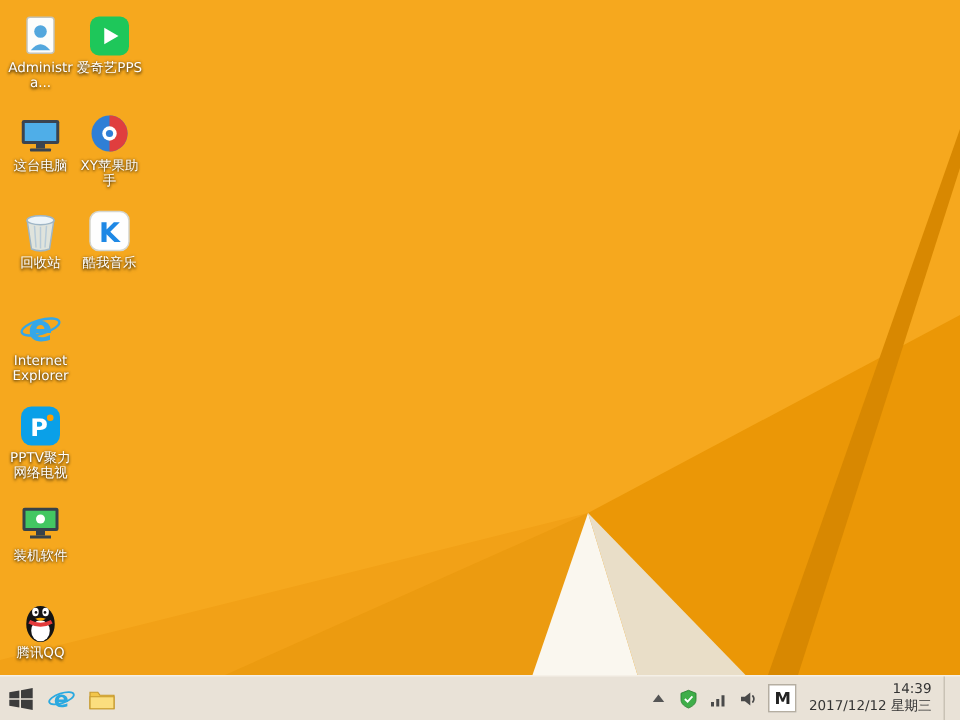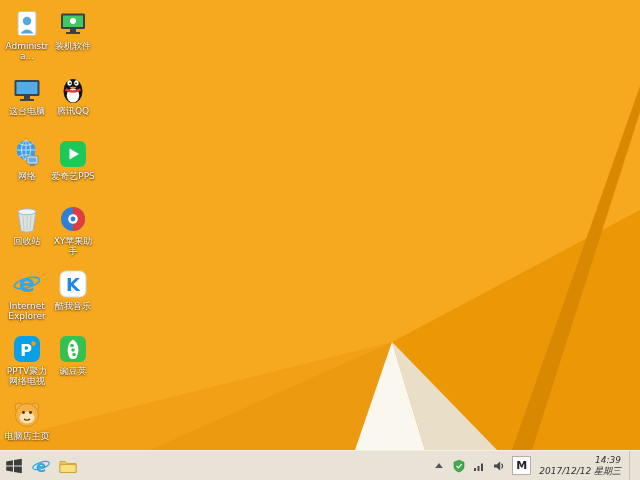--- a/index.html
+++ b/index.html
@@ -45,21 +45,21 @@
   .tray{margin-left:auto;display:flex;align-items:center;gap:6px;padding-right:4px;}
   .tray-icon{width:14px;height:14px;display:flex;align-items:center;justify-content:center;}
   .tray-icon svg{width:14px;height:14px;display:block;}
   .ime{
     width:19px;height:19px;background:#ffffff;border:1px solid #B5AEA1;
     display:flex;align-items:center;justify-content:center;
     font-size:11px;font-weight:bold;color:#222;box-sizing:border-box;
   }
   .clock{
     text-align:right;font-size:9px;line-height:11px;color:#333;
-    padding:0 2px;min-width:74px;font-style:italic;
+    padding:0 2px;min-width:74px;
   }
   .show-desktop{
     width:6px;height:29px;border-left:1px solid #C9C2B5;flex:0 0 auto;
   }
   text.glyph{font-family:"DejaVu Sans","Liberation Sans",sans-serif;}
 </style>
 </head>
 <body>
 
 <div class="desktop">
@@ -92,33 +92,20 @@
         <svg viewBox="0 0 32 32">
           <rect x="3.5" y="7" width="25" height="16" rx="1.5" fill="#3A4450"></rect>
           <rect x="5.5" y="9" width="21" height="12" fill="#4FAEE8"></rect>
           <rect x="13" y="23" width="6" height="3" fill="#3A4450"></rect>
           <rect x="9" y="26" width="14" height="2" rx="0.5" fill="#3A4450"></rect>
         </svg>
       </div>
       <div class="label">这台电脑</div>
     </div>
 
-    <div class="dicon">
-      <div class="art">
-        <svg viewBox="0 0 32 32">
-          <circle cx="15" cy="12" r="9.5" fill="#3D9BE9"></circle>
-          <path d="M5.5 12 H24.5 M15 2.5 V21.5 M8 5.5 Q15 9 22 5.5 M8 18.5 Q15 15 22 18.5" stroke="#BFE0F7" stroke-width="1" fill="none"></path>
-          <ellipse cx="15" cy="12" rx="4.5" ry="9.5" fill="none" stroke="#BFE0F7" stroke-width="1"></ellipse>
-          <rect x="16" y="18" width="11" height="8" rx="1" fill="#EAF0F4" stroke="#6E8191"></rect>
-          <rect x="17.5" y="19.5" width="8" height="5" fill="#5FB2E8"></rect>
-          <rect x="19" y="26" width="5" height="1.8" fill="#6E8191"></rect>
-        </svg>
-      </div>
-      <div class="label">网络</div>
-    </div>
 
     <div class="dicon">
       <div class="art">
         <svg viewBox="0 0 32 32">
           <path d="M7.2 9.5 L10 28 Q16 30.5 22 28 L24.8 9.5 Q16 13 7.2 9.5 Z" fill="#DDE9F1" fill-opacity="0.9" stroke="#9FB6C6"></path>
           <ellipse cx="16" cy="8.8" rx="9" ry="3" fill="#EDF4F8" stroke="#9FB6C6"></ellipse>
           <path d="M12 12.5 L13 27 M16 13.2 V27.6 M20 12.5 L19 27" stroke="#B8CBD8" stroke-width="1" fill="none"></path>
         </svg>
       </div>
       <div class="label">回收站</div>
@@ -139,34 +126,20 @@
         <svg viewBox="0 0 32 32">
           <rect x="3" y="3" width="26" height="26" rx="7" fill="#0AA0E8"></rect>
           <text class="glyph" x="15" y="22.5" text-anchor="middle" font-size="16" font-weight="bold" fill="#ffffff">P</text>
           <circle cx="22.5" cy="10.5" r="2.2" fill="#FF9E00"></circle>
         </svg>
       </div>
       <div class="label">PPTV聚力网络电视</div>
     </div>
 
 
-    <div class="dicon">
-      <div class="art">
-        <svg viewBox="0 0 32 32">
-          <circle cx="8" cy="9" r="4" fill="#F7B043" stroke="#D98E1B"></circle>
-          <circle cx="24" cy="9" r="4" fill="#F7B043" stroke="#D98E1B"></circle>
-          <circle cx="16" cy="17" r="11.5" fill="#F7B043" stroke="#D98E1B"></circle>
-          <ellipse cx="16" cy="19.5" rx="7.5" ry="6" fill="#FFE3B3"></ellipse>
-          <circle cx="12.5" cy="14.5" r="1.4" fill="#4A2D00"></circle>
-          <circle cx="19.5" cy="14.5" r="1.4" fill="#4A2D00"></circle>
-          <path d="M13 21 Q16 23.5 19 21" stroke="#4A2D00" stroke-width="1.2" fill="none"></path>
-        </svg>
-      </div>
-      <div class="label">电脑店主页</div>
-    </div>
 
     <div class="dicon">
       <div class="art">
         <svg viewBox="0 0 32 32">
           <rect x="4" y="5.5" width="24" height="15.5" rx="1.5" fill="#37424A"></rect>
           <rect x="6" y="7.5" width="20" height="11.5" fill="#43C762"></rect>
           <circle cx="16" cy="13" r="3" fill="#ffffff"></circle>
           <rect x="13" y="21" width="6" height="3" fill="#37424A"></rect>
           <rect x="9" y="24" width="14" height="2" fill="#37424A"></rect>
         </svg>
@@ -215,32 +188,20 @@
     <div class="dicon">
       <div class="art">
         <svg viewBox="0 0 32 32">
           <rect x="3" y="3" width="26" height="26" rx="6" fill="#FEFEFE" stroke="#D5D5CD"></rect>
           <text class="glyph" x="16" y="23" text-anchor="middle" font-size="18" font-weight="bold" fill="#1E88E5">K</text>
         </svg>
       </div>
       <div class="label">酷我音乐</div>
     </div>
 
-    <div class="dicon">
-      <div class="art">
-        <svg viewBox="0 0 32 32">
-          <rect x="3" y="3" width="26" height="26" rx="6" fill="#35C152"></rect>
-          <path d="M16 6.5 C 10.5 10 9 17.5 12.5 24.5 C 14 26.5 18 26.5 19.5 24.5 C 23 17.5 21.5 10 16 6.5 Z" fill="#ffffff"></path>
-          <circle cx="15" cy="12.5" r="1.8" fill="#35C152"></circle>
-          <circle cx="16" cy="17" r="1.8" fill="#35C152"></circle>
-          <circle cx="17" cy="21.5" r="1.8" fill="#35C152"></circle>
-        </svg>
-      </div>
-      <div class="label">豌豆荚</div>
-    </div>
 
   </div>
 
   <div class="taskbar">
 
     <div class="tb-btn">
       <svg viewBox="0 0 20 20">
         <path d="M2.2 5.5 L8.9 4.3 V9.5 H2.2 Z M10 4.1 L17.8 2.7 V9.5 H10 Z M2.2 10.5 H8.9 V15.7 L2.2 14.5 Z M10 10.5 H17.8 V17.3 L10 15.9 Z" fill="#3C3C3C"></path>
       </svg>
     </div>

